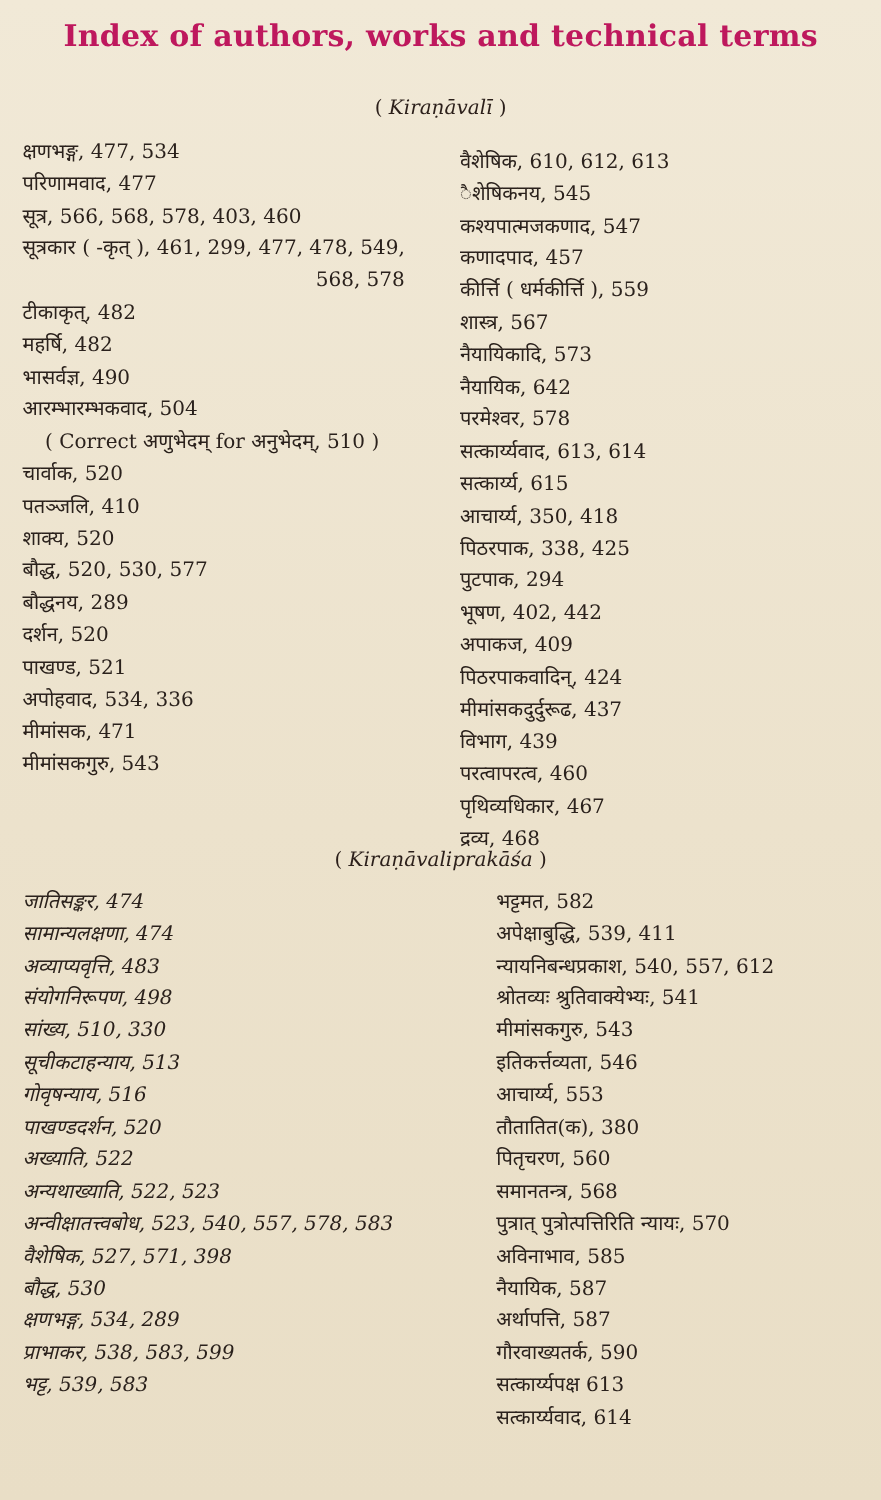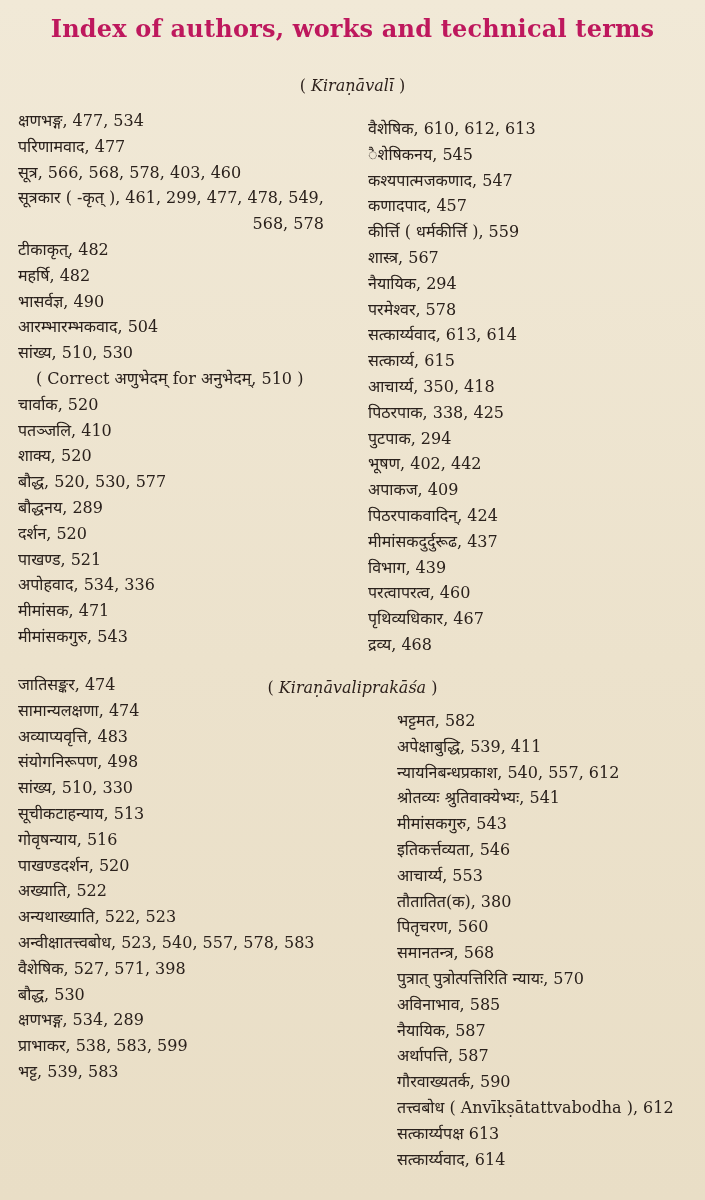--- a/index.html
+++ b/index.html
@@ -63,63 +63,63 @@
 <div class="col left" style="top:108px;">
   <span class="entry">क्षणभङ्ग, 477, 534</span>
   <span class="entry">परिणामवाद, 477</span>
   <span class="entry">सूत्र, 566, 568, 578, 403, 460</span>
   <span class="entry">सूत्रकार ( -कृत् ), 461, 299, 477, 478, 549,</span>
   <span class="entry cont">568, 578</span>
   <span class="entry">टीकाकृत्, 482</span>
   <span class="entry">महर्षि, 482</span>
   <span class="entry">भासर्वज्ञ, 490</span>
   <span class="entry">आरम्भारम्भकवाद, 504</span>
-  <span class="entry">सांख्य, 510, 530</span>
   <span class="entry indent">( Correct अणुभेदम् for अनुभेदम्, 510 )</span>
   <span class="entry">चार्वाक, 520</span>
   <span class="entry">पतञ्जलि, 410</span>
   <span class="entry">शाक्य, 520</span>
   <span class="entry">बौद्ध, 520, 530, 577</span>
   <span class="entry">बौद्धनय, 289</span>
   <span class="entry">दर्शन, 520</span>
   <span class="entry">पाखण्ड, 521</span>
   <span class="entry">अपोहवाद, 534, 336</span>
   <span class="entry">मीमांसक, 471</span>
   <span class="entry">मीमांसकगुरु, 543</span>
 </div>
 
 <div class="col right" style="top:116px;">
   <span class="entry">वैशेषिक, 610, 612, 613</span>
   <span class="entry">ैशेषिकनय, 545</span>
   <span class="entry">कश्यपात्मजकणाद, 547</span>
   <span class="entry">कणादपाद, 457</span>
   <span class="entry">कीर्त्ति ( धर्मकीर्त्ति ), 559</span>
   <span class="entry">शास्त्र, 567</span>
-  <span class="entry">नैयायिक, 294</span>
+  <span class="entry">नैयायिकादि, 573</span>
+  <span class="entry">नैयायिक, 642</span>
   <span class="entry">परमेश्वर, 578</span>
   <span class="entry">सत्कार्य्यवाद, 613, 614</span>
   <span class="entry">सत्कार्य्य, 615</span>
   <span class="entry">आचार्य्य, 350, 418</span>
   <span class="entry">पिठरपाक, 338, 425</span>
   <span class="entry">पुटपाक, 294</span>
   <span class="entry">भूषण, 402, 442</span>
   <span class="entry">अपाकज, 409</span>
   <span class="entry">पिठरपाकवादिन्, 424</span>
   <span class="entry">मीमांसकदुर्दुरूढ, 437</span>
   <span class="entry">विभाग, 439</span>
   <span class="entry">परत्वापरत्व, 460</span>
   <span class="entry">पृथिव्यधिकार, 467</span>
   <span class="entry">द्रव्य, 468</span>
 </div>
 
 <div class="section-heading" style="top:678px;">
   <span>( </span><span class="it">Kiraṇāvaliprakāśa</span><span> )</span>
 </div>
 
-<div class="col left" style="top:672px;">
+<div class="col left" style="top:708px;font-style:italic;">
   <span class="entry">जातिसङ्कर, 474</span>
   <span class="entry">सामान्यलक्षणा, 474</span>
   <span class="entry">अव्याप्यवृत्ति, 483</span>
   <span class="entry">संयोगनिरूपण, 498</span>
   <span class="entry">सांख्य, 510, 330</span>
   <span class="entry">सूचीकटाहन्याय, 513</span>
   <span class="entry">गोवृषन्याय, 516</span>
   <span class="entry">पाखण्डदर्शन, 520</span>
   <span class="entry">अख्याति, 522</span>
   <span class="entry">अन्यथाख्याति, 522, 523</span>
@@ -140,16 +140,15 @@
   <span class="entry">इतिकर्त्तव्यता, 546</span>
   <span class="entry">आचार्य्य, 553</span>
   <span class="entry">तौतातित(क), 380</span>
   <span class="entry">पितृचरण, 560</span>
   <span class="entry">समानतन्त्र, 568</span>
   <span class="entry">पुत्रात् पुत्रोत्पत्तिरिति न्यायः, 570</span>
   <span class="entry">अविनाभाव, 585</span>
   <span class="entry">नैयायिक, 587</span>
   <span class="entry">अर्थापत्ति, 587</span>
   <span class="entry">गौरवाख्यतर्क, 590</span>
-  <span class="entry">तत्त्वबोध ( Anvīkṣātattvabodha ), 612</span>
   <span class="entry">सत्कार्य्यपक्ष 613</span>
   <span class="entry">सत्कार्य्यवाद, 614</span>
 </div>
 
 </body></html>

